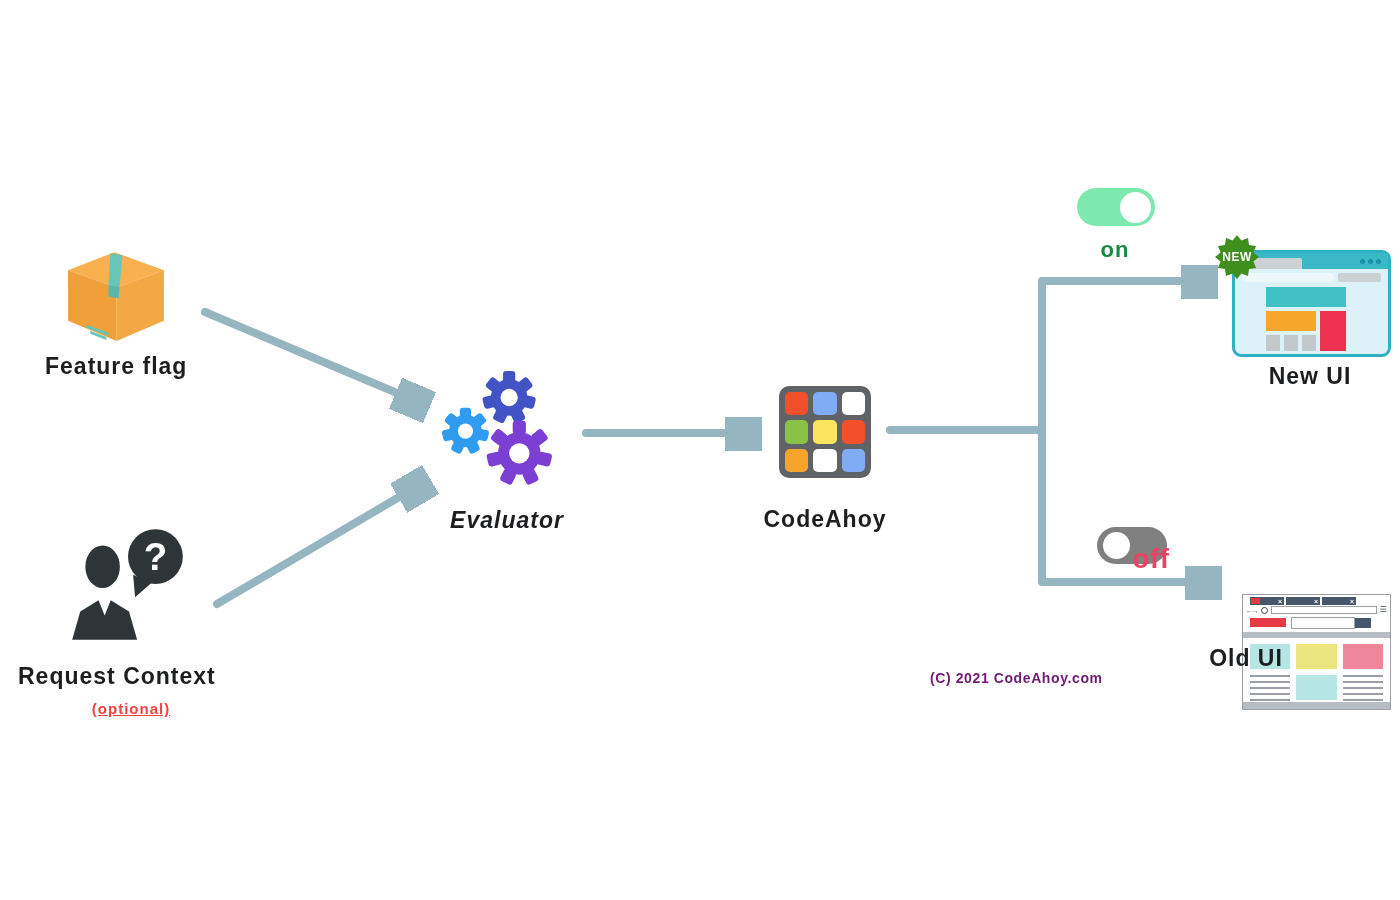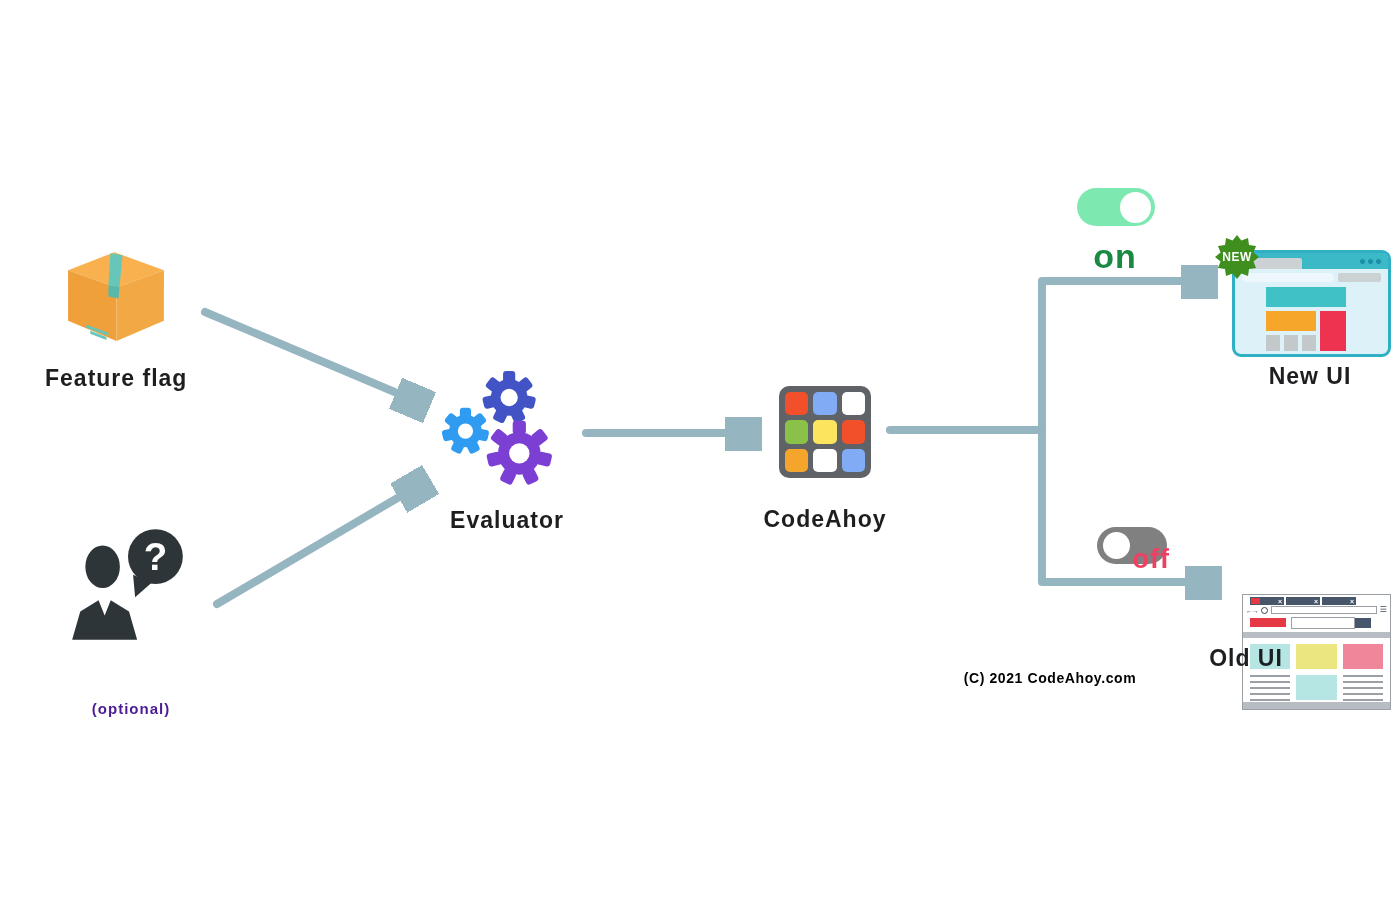--- a/index.html
+++ b/index.html
@@ -4,35 +4,35 @@
 <style>
   html,body{margin:0;padding:0;background:#fff;}
   .stage{position:relative;width:1400px;height:900px;background:#ffffff;overflow:hidden;
          font-family:"Liberation Sans", sans-serif;color:#1d1e20;}
   .abs{position:absolute;}
   .connectors{position:absolute;left:0;top:0;pointer-events:none;}
   .connectors path{stroke:#95b5c1;stroke-width:8;stroke-linecap:round;stroke-linejoin:round;fill:none;}
 
   .node-label{font-size:23px;font-weight:600;letter-spacing:1px;color:#1d1e20;white-space:nowrap;}
   .node-label.centered{text-align:center;}
-  .sub-label{font-size:15px;font-weight:700;letter-spacing:1px;color:#4c1d95;text-align:center;white-space:nowrap;}
+  .sub-label{font-size:15px;font-weight:700;letter-spacing:1px;color:#ef4444;text-align:center;white-space:nowrap;text-decoration:underline;}
 
   
   .cube{display:grid;grid-template-columns:repeat(3,1fr);grid-template-rows:repeat(3,1fr);
         gap:5px;padding:6px;background:#5f6368;border-radius:10px;width:92px;height:92px;box-sizing:border-box;}
   .cube-cell{border-radius:5px;}
 
   
   .toggle{position:relative;border-radius:20px;}
   .toggle .knob{position:absolute;background:#fff;border-radius:50%;}
   .toggle-on{width:78px;height:38px;background:#7de9b0;}
   .toggle-on .knob{width:31px;height:31px;top:3.5px;right:4px;}
   .toggle-off{width:70px;height:37px;background:#808080;}
   .toggle-off .knob{width:27px;height:27px;top:5px;left:6px;}
-  .on-label{font-size:34px;font-weight:800;letter-spacing:1px;color:#1a8a42;text-align:center;}
+  .on-label{font-size:22px;font-weight:800;letter-spacing:1px;color:#1a8a42;text-align:center;}
   .off-label{font-size:27px;font-weight:800;letter-spacing:1px;color:#ef4063;text-align:center;}
 
   
   .browser-new{width:153px;height:101px;border:3px solid #2fb0c5;border-radius:9px;background:#ddf2f8;}
   .bn-inner{position:relative;width:100%;height:100%;overflow:hidden;border-radius:5px;}
   .bn-topbar{height:16px;background:#3bb9c6;display:flex;align-items:flex-end;}
   .bn-tab{width:58px;height:11px;background:#ccd1d4;margin-left:9px;border-radius:2px 2px 0 0;}
   .bn-dots{margin-left:auto;margin-right:7px;align-self:center;display:flex;gap:3px;}
   .bn-dots span{width:5px;height:5px;border-radius:50%;background:#1d90a8;display:block;}
   .bn-addr-row{display:flex;gap:4px;margin:4px 7px 0;}
@@ -66,21 +66,21 @@
   .bo-graybar{height:6px;background:#b7bdc3;margin-top:2px;}
   .bo-content{padding:6px 7px 0;}
   .bo-row{display:flex;gap:6px;margin-bottom:6px;}
   .bo-block{flex:1;height:25px;}
   .bo-cyan{background:#b5e6e3;}
   .bo-yellow{background:#ebe67f;}
   .bo-pink{background:#ef8699;}
   .bo-lines{flex:1;height:27px;background:repeating-linear-gradient(to bottom,#9aa0a6 0 2px,transparent 2px 6px);}
   .bo-bottombar{position:absolute;left:0;right:0;bottom:0;height:7px;background:#b7bdc3;}
 
-  .footer-copy{font-size:14px;font-weight:600;letter-spacing:0.6px;color:#000000;text-align:center;white-space:nowrap;}
+  .footer-copy{font-size:14px;font-weight:600;letter-spacing:0.6px;color:#701a75;text-align:left;white-space:nowrap;}
 </style>
 </head>
 <body>
 
 <div class="stage">
 
   <svg class="connectors" width="1400" height="900" aria-hidden="true">
     <defs>
       <marker id="ah" markerWidth="4.6" markerHeight="4.2" refX="1.1" refY="2" orient="auto">
         <path d="M0,0 L4.2,2 L0,4 Z" fill="#95b5c1" stroke="none"></path>
@@ -96,29 +96,30 @@
 
   <svg class="abs" style="left:58px;top:238px;" width="116" height="110" viewBox="0 0 115 105">
     <polygon points="10,30 56,12 105,30 58,47" fill="#f8b14e"></polygon>
     <polygon points="10,30 58,47 58,100 10,80" fill="#efa03a"></polygon>
     <polygon points="58,47 105,30 105,80 58,100" fill="#f2a945"></polygon>
     <polygon points="52,13 64,15 61,46 50,45" fill="#66c6ba"></polygon>
     <polygon points="50,45 61,46 60,58 50,56" fill="#58b8ac"></polygon>
     <polygon points="28,84 50,92 50,95 28,87" fill="#66c6ba"></polygon>
     <polygon points="32,90 48,96 48,99 32,93" fill="#66c6ba"></polygon>
   </svg>
-  <div class="abs node-label" style="left:45px;top:365px;text-align:right;">Feature flag</div>
+  <div class="abs node-label" style="left:45px;top:353px;text-align:right;">Feature flag</div>
 
   <svg class="abs" style="left:62px;top:518px;" width="132" height="132" viewBox="0 0 130 130">
     <circle cx="92" cy="38" r="27" fill="#2e3538"></circle>
     <polygon points="70,56 88,64 72,78" fill="#2e3538"></polygon>
     <text x="92" y="51" font-family="Liberation Sans, sans-serif" font-size="38" font-weight="800" fill="#ffffff" text-anchor="middle">?</text>
     <ellipse cx="40" cy="48" rx="17" ry="21" fill="#2e3538"></ellipse>
     <polygon points="10,120 18,92 36,81 42,96 48,81 66,92 74,120" fill="#2e3538"></polygon>
   </svg>
+  <div class="abs node-label" style="left:18px;top:663px;">Request Context</div>
   <div class="abs sub-label" style="left:18px;top:700px;width:226px;">(optional)</div>
 
   <svg class="abs" style="left:438px;top:367px;" width="124" height="124" viewBox="0 0 122 122">
 
     <g fill="#4254c5">
       <rect x="64" y="4" width="12" height="12" rx="3"></rect>
       <rect x="64" y="4" width="12" height="12" rx="3" transform="rotate(51.4 70 30)"></rect>
       <rect x="64" y="4" width="12" height="12" rx="3" transform="rotate(102.9 70 30)"></rect>
       <rect x="64" y="4" width="12" height="12" rx="3" transform="rotate(154.3 70 30)"></rect>
       <rect x="64" y="4" width="12" height="12" rx="3" transform="rotate(205.7 70 30)"></rect>
@@ -145,21 +146,21 @@
       <rect x="73.5" y="53" width="13" height="13" rx="3" transform="rotate(51.4 80 85)"></rect>
       <rect x="73.5" y="53" width="13" height="13" rx="3" transform="rotate(102.9 80 85)"></rect>
       <rect x="73.5" y="53" width="13" height="13" rx="3" transform="rotate(154.3 80 85)"></rect>
       <rect x="73.5" y="53" width="13" height="13" rx="3" transform="rotate(205.7 80 85)"></rect>
       <rect x="73.5" y="53" width="13" height="13" rx="3" transform="rotate(257.1 80 85)"></rect>
       <rect x="73.5" y="53" width="13" height="13" rx="3" transform="rotate(308.6 80 85)"></rect>
       <circle cx="80" cy="85" r="21"></circle>
     </g>
     <circle cx="80" cy="85" r="10" fill="#ffffff"></circle>
   </svg>
-  <div class="abs node-label centered" style="left:437px;top:507px;width:140px;">Evaluator</div>
+  <div class="abs node-label centered" style="left:437px;top:507px;width:140px;font-style:italic;">Evaluator</div>
 
   <div class="abs cube" style="left:779px;top:386px;">
       <div class="cube-cell" style="background: rgb(241, 80, 42);"></div>
       <div class="cube-cell" style="background: rgb(130, 171, 246);"></div>
       <div class="cube-cell" style="background: rgb(255, 255, 255);"></div>
       <div class="cube-cell" style="background: rgb(138, 193, 72);"></div>
       <div class="cube-cell" style="background: rgb(251, 229, 95);"></div>
       <div class="cube-cell" style="background: rgb(241, 80, 42);"></div>
       <div class="cube-cell" style="background: rgb(245, 164, 44);"></div>
       <div class="cube-cell" style="background: rgb(255, 255, 255);"></div>

